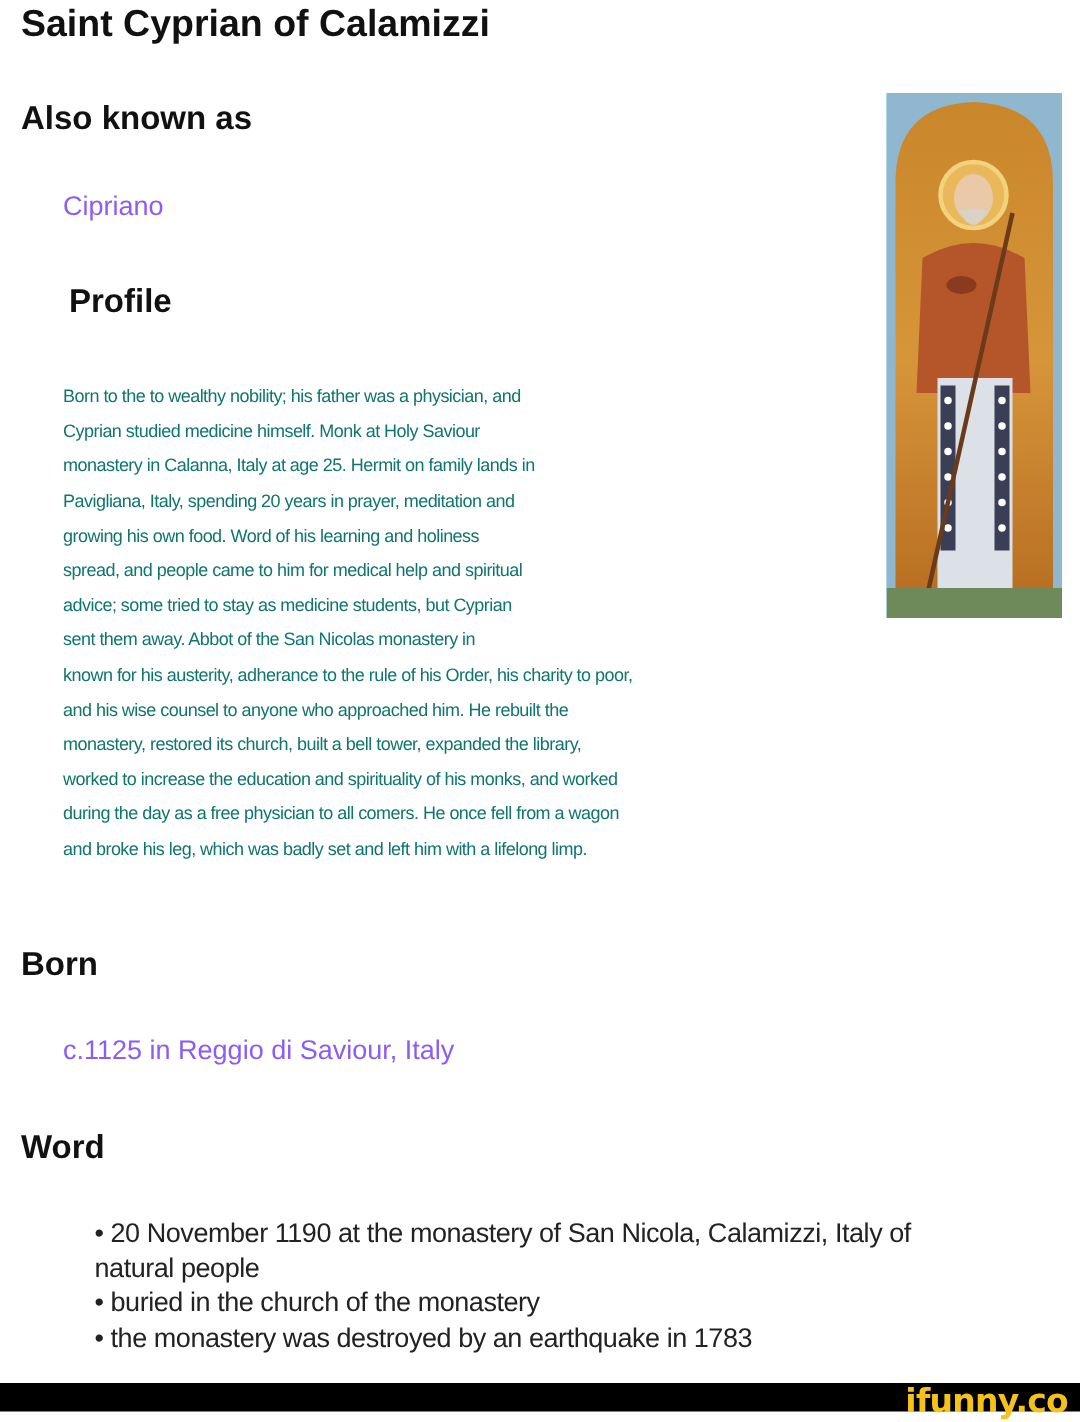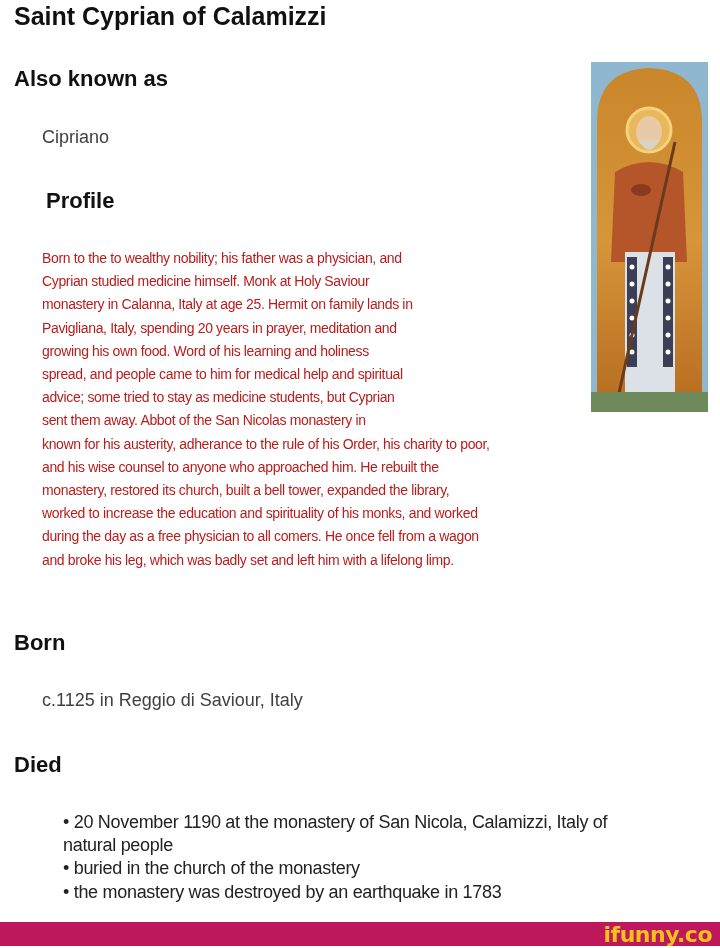--- a/index.html
+++ b/index.html
@@ -2,27 +2,27 @@
 <html><head>
 <meta charset="utf-8">
 <style>
   html, body { margin: 0; padding: 0; }
   body {
     width: 720px; height: 948px; background: #ffffff; position: relative; overflow: hidden;
     font-family: "Liberation Sans", sans-serif; color: #1f1f1f;
   }
   .title { position: absolute; left: 14px; top: 2px; font-size: 25px; font-weight: bold; color: #111; }
   .h2 { position: absolute; left: 14px; font-size: 22px; font-weight: bold; color: #111; }
-  .val { position: absolute; left: 42px; font-size: 18px; color: #404040; }
-  .para { position: absolute; left: 42px; top: 247px; width: 670px; font-size: 14px; line-height: 23.2px; color: #b91c1c; letter-spacing: -0.35px; }
+  .val { position: absolute; left: 42px; font-size: 18px; color: #8b5cf6; }
+  .para { position: absolute; left: 42px; top: 253px; width: 670px; font-size: 12px; line-height: 23.2px; color: #0f766e; letter-spacing: -0.35px; }
   .para .line { display: block; white-space: nowrap; }
   .died-list { position: absolute; left: 42px; top: 811px; font-size: 18px; line-height: 23.2px; color: #222; letter-spacing: -0.3px; margin-left: 21px; }
   .died-list .line { display: block; white-space: nowrap; }
   .icon-img { position: absolute; left: 591px; top: 62px; width: 117px; height: 350px; overflow: hidden; background: #7fb0cf; }
-  .footer { position: absolute; left: 0; top: 922px; width: 720px; height: 24px; background: #be185d; }
+  .footer { position: absolute; left: 0; top: 922px; width: 720px; height: 19px; background: #000000; }
   .brand { position: absolute; right: 8px; top: 0px; font-size: 22px; font-weight: bold; color: #f5c21b; letter-spacing: -0.5px; font-family: "DejaVu Sans", sans-serif; line-height: 26px; }
 </style>
 </head>
 <body>
 
 <div class="title">Saint Cyprian of Calamizzi</div>
 
 <div class="h2" style="top:66px;">Also known as</div>
 <div class="val" style="top:127px;">Cipriano</div>
 
@@ -81,21 +81,21 @@
   <span class="line">and his wise counsel to anyone who approached him. He rebuilt the</span>
   <span class="line">monastery, restored its church, built a bell tower, expanded the library,</span>
   <span class="line">worked to increase the education and spirituality of his monks, and worked</span>
   <span class="line">during the day as a free physician to all comers. He once fell from a wagon</span>
   <span class="line">and broke his leg, which was badly set and left him with a lifelong limp.</span>
 </div>
 
 <div class="h2" style="top:630px;">Born</div>
 <div class="val" style="top:690px;">c.1125 in Reggio di Saviour, Italy</div>
 
-<div class="h2" style="top:752px;">Died</div>
+<div class="h2" style="top:752px;">Word</div>
 <div class="died-list">
   <span class="line">• 20 November 1190 at the monastery of San Nicola, Calamizzi, Italy of</span>
   <span class="line">natural people</span>
   <span class="line">• buried in the church of the monastery</span>
   <span class="line">• the monastery was destroyed by an earthquake in 1783</span>
 </div>
 
 <div class="footer">
   <span class="brand">
     <span>ifunny.co</span>

